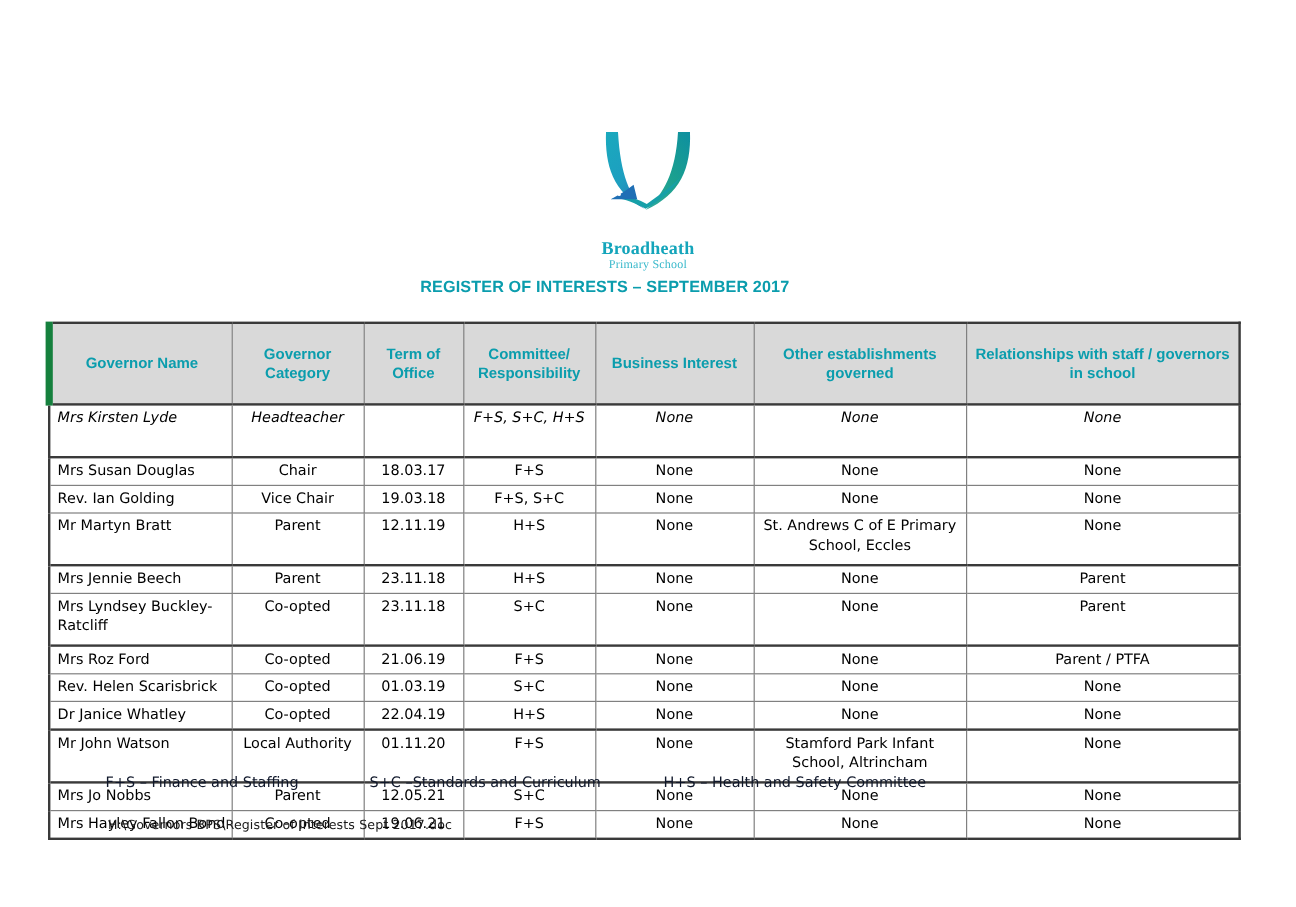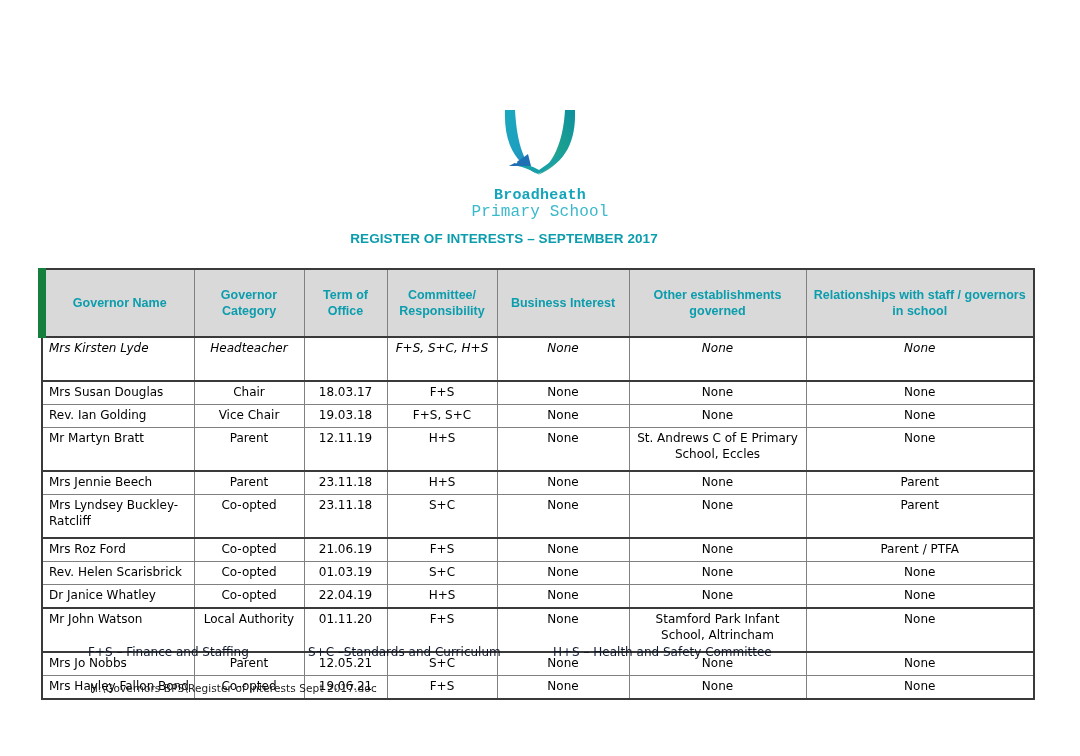--- a/index.html
+++ b/index.html
@@ -30,33 +30,33 @@
     width: 1080px;
     text-align: center;
   }
   .logo-mark {
     display: block;
     margin: 0 auto;
     width: 86px;
     height: 78px;
   }
   .logo-wordmark {
-    margin-top: 2px;
+    margin-top: 14px;
     line-height: 1.08;
     color: #29b0c4;
-    font-family: Liberation Mono, monospace;
+    font-family: Liberation Serif, serif;
     letter-spacing: 0.2px;
   }
   .logo-line1 {
     font-size: 15px;
     font-weight: 700;
     color: #14a5bb;
   }
   .logo-line2 {
-    font-size: 16px;
+    font-size: 10px;
     font-weight: 400;
     color: #39b9cb;
   }
 
   
   .doc-title {
     position: absolute;
     top: 231px;
     left: 0;
     width: 1008px;
@@ -98,21 +98,21 @@
     color: #0b9dad;
     font-size: 12.5px;
     font-weight: 700;
     text-align: center;
     height: 66px;
     vertical-align: middle;
     border-top: 2px solid #3a3a3a;
     border-bottom: 2px solid #3a3a3a;
     line-height: 1.28;
   }
-  .reg-table thead th:first-child { border-left: 8px solid #15803d; }
+  .reg-table thead th:first-child { border-left: 6px solid #15803d; }
   .reg-table thead th:last-child  { border-right: 2px solid #3a3a3a; }
 
   .reg-table tbody td {
     font-size: 12.8px;
     font-family: "DejaVu Sans", sans-serif;
     font-size: 12px;
     padding-top: 3px;
     padding-bottom: 3px;
   }
   .reg-table tbody td.name { text-align: left; padding-left: 6px; }

